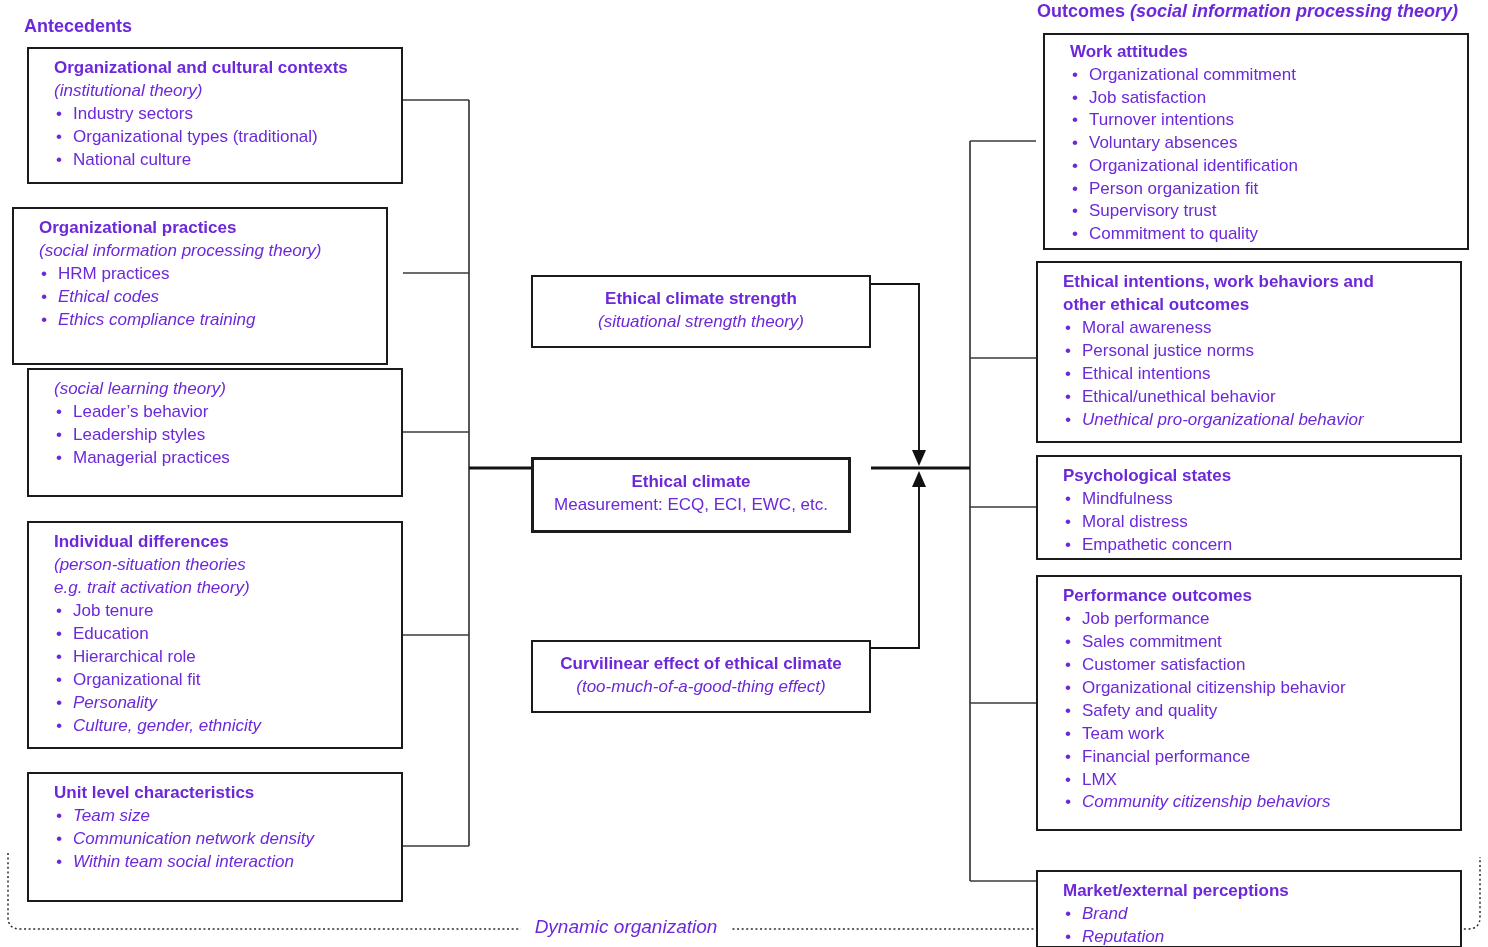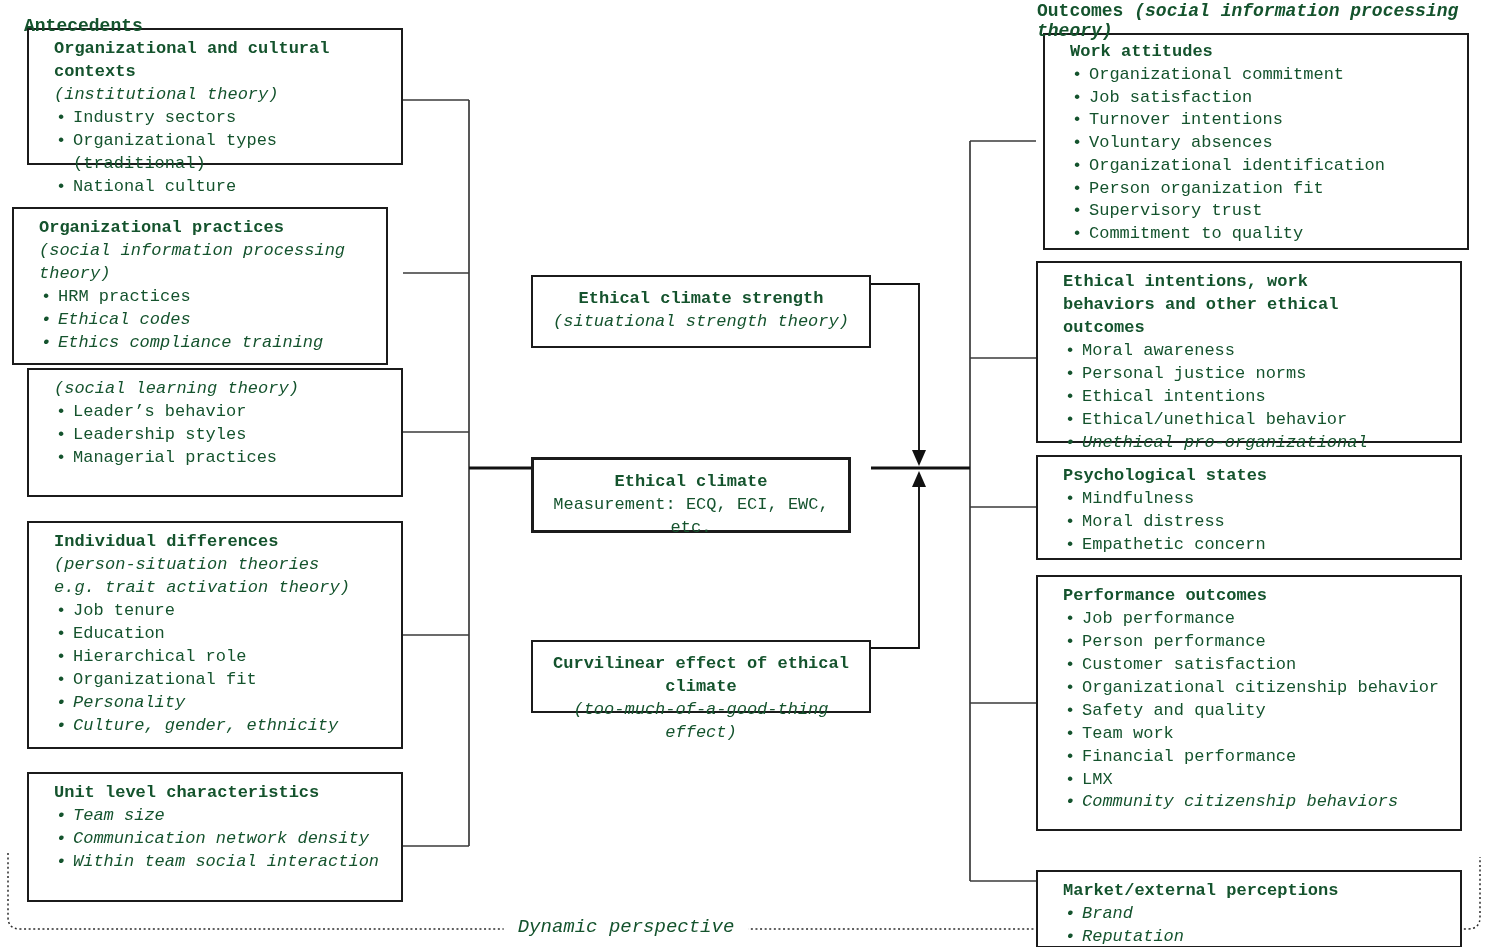--- a/index.html
+++ b/index.html
@@ -1,18 +1,18 @@
 <!DOCTYPE html>
 <html><head>
 <meta charset="utf-8">
 <style>
   html,body { margin:0; padding:0; background:#fff; }
   #stage {
     position:relative; width:1488px; height:947px; background:#ffffff;
-    font-family:Liberation Mono, monospace; color:#14532d;
+    font-family:Liberation Sans, sans-serif; color:#6d28d9;
     overflow:hidden;
   }
   svg.wires { position:absolute; left:0; top:0; z-index:0; pointer-events:none; }
   .hdr { position:absolute; font-weight:bold; font-size:18px; z-index:2; }
   .hdr .theory { font-weight:bold; font-style:italic; }
   .box {
     position:absolute; box-sizing:border-box; background:#fff;
     border:2px solid #1b1b1b; z-index:1; padding:8px 10px 6px 25px;
     font-size:17px; line-height:1.35;
   }
@@ -67,21 +67,21 @@
 
     <path d="M8 853 L8 917 Q8 929 20 929 L1468 929 Q1480 929 1480 917 L1480 857" stroke="#2c2c2c" stroke-width="1.5" fill="none" stroke-dasharray="2 2.6"></path>
   </svg>
 
   <div class="hdr" style="left:24px; top:16px;">Antecedents</div>
   <div class="hdr" style="left:1037px; top:1px;">
     <span>Outcomes</span>
     <span class="theory">(social information processing theory)</span>
   </div>
 
-  <div class="box" style="left:27px; top:28px; width:376px; height:137px;">
+  <div class="box" style="left:27px; top:47px; width:376px; height:137px;">
     <div class="box-title">Organizational and cultural contexts</div>
     <div class="box-sub it">(institutional theory)</div>
     <ul>
         <li>Industry sectors</li>
         <li>Organizational types (traditional)</li>
         <li>National culture</li>
       </ul>
   </div>
 
   <div class="box" style="left:12px; top:207px; width:376px; height:158px;">
@@ -172,34 +172,34 @@
         <li>Mindfulness</li>
         <li>Moral distress</li>
         <li>Empathetic concern</li>
       </ul>
   </div>
 
   <div class="box" style="left:1036px; top:575px; width:426px; height:256px;">
     <div class="box-title">Performance outcomes</div>
     <ul>
         <li>Job performance</li>
-        <li>Person performance</li>
+        <li>Sales commitment</li>
         <li>Customer satisfaction</li>
         <li>Organizational citizenship behavior</li>
         <li>Safety and quality</li>
         <li>Team work</li>
         <li>Financial performance</li>
         <li>LMX</li>
         <li class="it">Community citizenship behaviors</li>
       </ul>
   </div>
 
   <div class="box" style="left:1036px; top:843px; width:426px; height:78px;margin-top:27px;">
     <div class="box-title">Market/external perceptions</div>
     <ul>
         <li class="it">Brand</li>
         <li class="it">Reputation</li>
       </ul>
   </div>
 
-  <div class="dyn-label" style="left:626px; top:916px; transform:translateX(-50%);">Dynamic perspective</div>
+  <div class="dyn-label" style="left:626px; top:916px; transform:translateX(-50%);">Dynamic organization</div>
 
 </div>
 
 </body></html>

